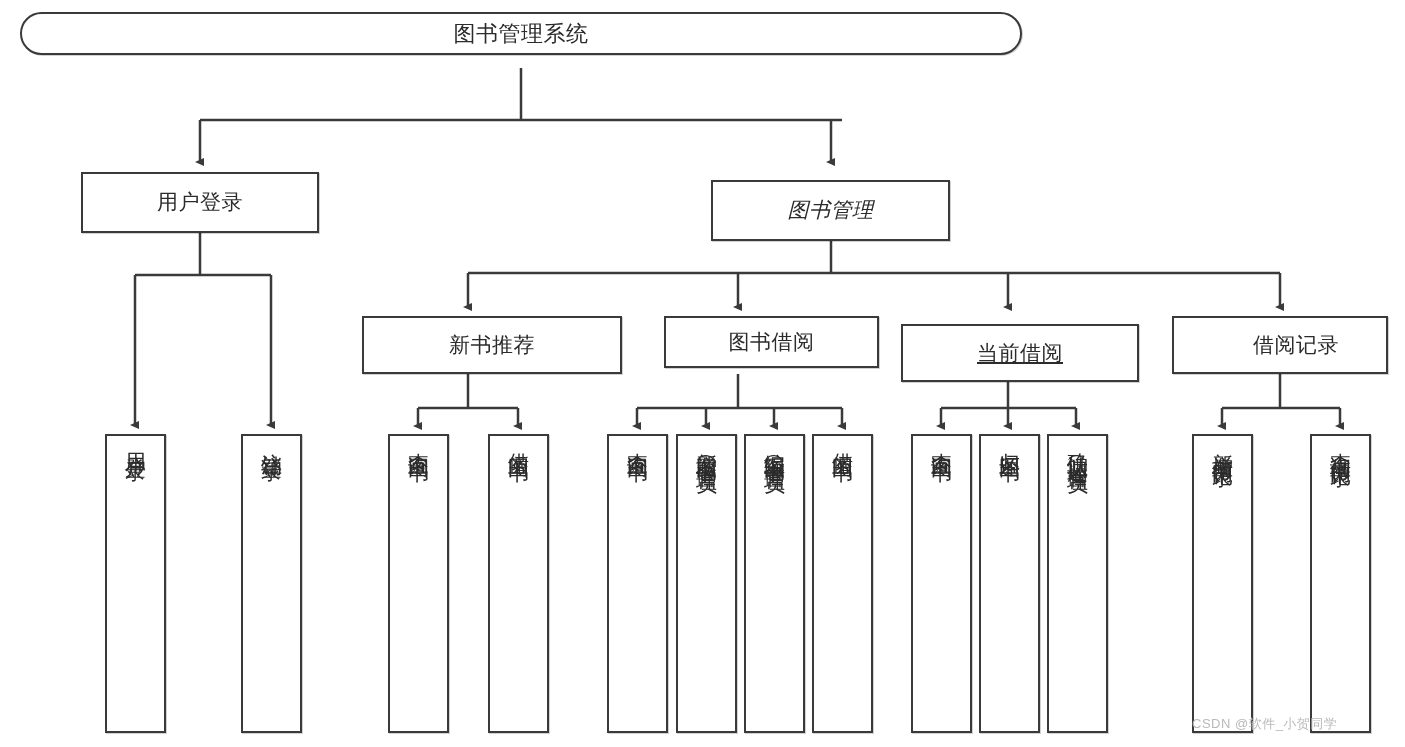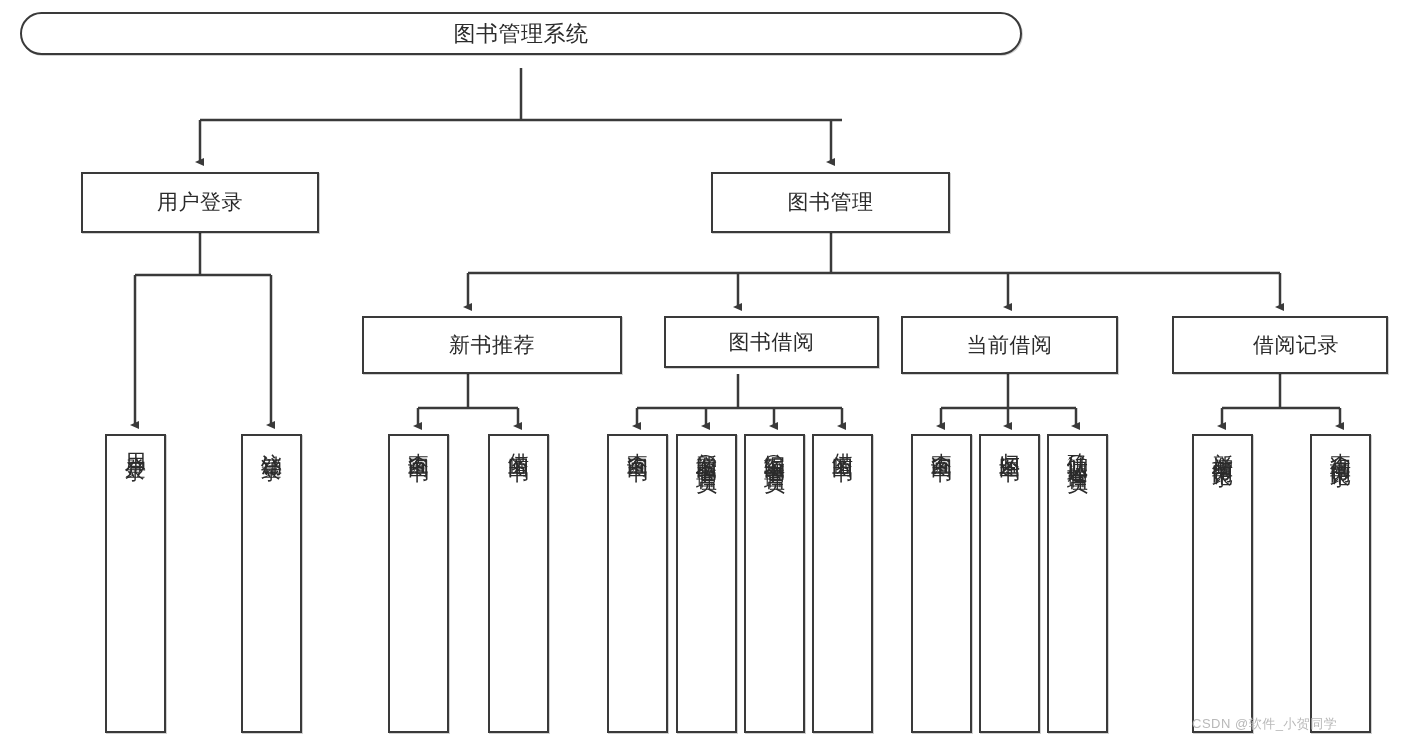--- a/index.html
+++ b/index.html
@@ -127,31 +127,31 @@
     </g>
   </svg>
 
   <div class="node horiz root" style="left:20px; top:12px; width:1002px; height:43px;border-radius:22px;">
     <span class="label">图书管理系统</span>
   </div>
 
   <div class="node horiz" style="left:81px; top:172px; width:238px; height:61px;">
     <span class="label">用户登录</span>
   </div>
-  <div class="node horiz" style="left:711px; top:172px; width:239px; height:61px;">
+  <div class="node horiz" style="left:711px; top:180px; width:239px; height:61px;font-style:italic;">
     <span class="label">图书管理</span>
   </div>
 
   <div class="node horiz" style="left:362px; top:316px; width:260px; height:58px;">
     <span class="label">新书推荐</span>
   </div>
   <div class="node horiz" style="left:664px; top:316px; width:215px; height:52px;">
     <span class="label">图书借阅</span>
   </div>
-  <div class="node horiz" style="left:901px; top:316px; width:217px; height:58px;">
+  <div class="node horiz" style="left:901px; top:324px; width:238px; height:58px;text-decoration:underline;">
     <span class="label">当前借阅</span>
   </div>
   <div class="node horiz" style="left:1172px; top:316px; width:216px; height:58px;padding-left:32px;">
     <span class="label">借阅记录</span>
   </div>
 
   <div class="node vert" style="left:105px; top:434px; width:61px; height:299px;">
     <span class="label">用户登录</span>
   </div>
   <div class="node vert" style="left:241px; top:434px; width:61px; height:299px;">

